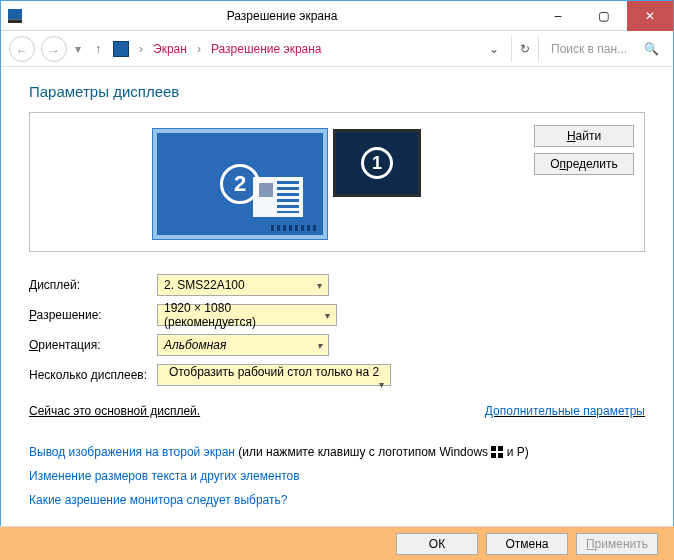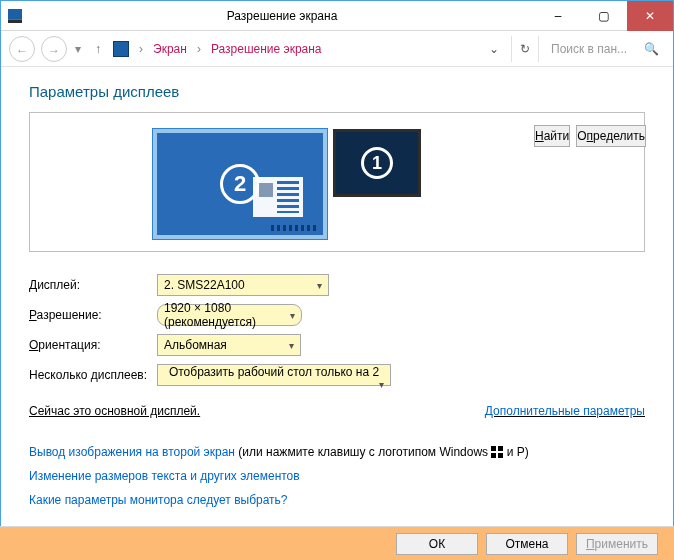--- a/index.html
+++ b/index.html
@@ -29,32 +29,32 @@
 .monitors { flex:1; display:flex; align-items:flex-start; justify-content:center; gap:6px; padding-top:6px; }
 .monitor { position:relative; display:flex; align-items:center; justify-content:center; }
 .monitor.big { width:174px; height:110px; background:linear-gradient(#2a6bb8,#2a6bb8); border:4px solid #98c7ee; box-shadow:0 0 0 1px #3180cc; }
 .monitor.big::after{content:"";position:absolute;right:6px;bottom:4px;width:46px;height:6px;background:repeating-linear-gradient(90deg,#0d3b74 0 3px,transparent 3px 6px);}
 .monitor.small { width:88px; height:68px; background:#0d2a4a; border:3px solid #2d2d2d; margin-top:0; }
 .mon-num { width:40px; height:40px; border:3px solid #fff; border-radius:50%; color:#fff; font-size:22px; font-weight:bold; display:flex; align-items:center; justify-content:center; }
 .monitor.small .mon-num { width:32px; height:32px; font-size:18px; }
 .mon-deco { position:absolute; right:20px; bottom:18px; width:50px; height:40px; background:#fff; opacity:.95; }
 .mon-deco::before{content:"";position:absolute;left:6px;top:6px;width:14px;height:14px;background:#879bb5;}
 .mon-deco::after{content:"";position:absolute;right:4px;top:4px;bottom:4px;width:22px;background:repeating-linear-gradient(#2a6bb8 0 3px,#fff 3px 6px);}
-.side-btns { width:100px; display:flex; flex-direction:row; gap:6px; padding-top:2px; }
+.side-btns { width:100px; display:flex; flex-direction:column; gap:6px; padding-top:2px; }
 .btn { height:22px; border:1px solid #acacac; background:#f0f0f0; font-size:12px; display:flex; align-items:center; justify-content:center; cursor:default; }
 .btn.disabled { color:#9a9a9a; }
 .form { margin-top:18px; }
 .row { display:flex; align-items:center; height:30px; }
 .row .lbl { width:128px; color:#000; }
 .u { text-decoration:underline; }
 .select { border:1px solid #a9a9a9; height:22px; display:flex; align-items:center; padding:0 6px; background:#fef9c3; position:relative; }
 .select .arrow { margin-left:auto; color:#555; font-size:10px; }
 .sel-display { width:172px; }
-.sel-res { width:145px;border-radius:9px; }
-.sel-orient { width:144px; }
+.sel-res { width:180px; }
+.sel-orient { width:172px;font-style:italic; }
 .sel-multi { width:234px;flex-direction:column; }
 .status-row { margin-top:14px; display:flex;text-decoration:underline; }
 .status-row .left { color:#000; }
 .status-row .right { margin-left:auto; }
 .link { color:#0066cc; cursor:pointer; }
 .links { margin-top:22px; line-height:2; }
 .inline-black { color:#000; }
 .winlogo { display:inline-block; width:12px; height:12px; position:relative; top:2px; }
 .winlogo span{position:absolute;width:5px;height:5px;background:#000;}
 .winlogo .a{left:0;top:0}.winlogo .b{right:0;top:0}.winlogo .c{left:0;bottom:0}.winlogo .d{right:0;bottom:0}
@@ -158,21 +158,21 @@
   </div>
 
   <div class="links">
     <div>
       <span class="link">Вывод изображения на второй экран</span>
       <span class="inline-black"> (или нажмите клавишу с логотипом Windows </span>
       <span class="winlogo"><span class="a"></span><span class="b"></span><span class="c"></span><span class="d"></span></span>
       <span class="inline-black"> и P)</span>
     </div>
     <div class="link">Изменение размеров текста и других элементов</div>
-    <div class="link">Какие параметры монитора следует выбрать?</div>
+    <div class="link">Какие азрешение монитора следует выбрать?</div>
   </div>
 </div>
 
 <div class="footer">
   <div class="btn">ОК</div>
   <div class="btn">Отмена</div>
   <div class="btn disabled"><span class="u">П</span>рименить</div>
 </div>
 
 </body></html>

